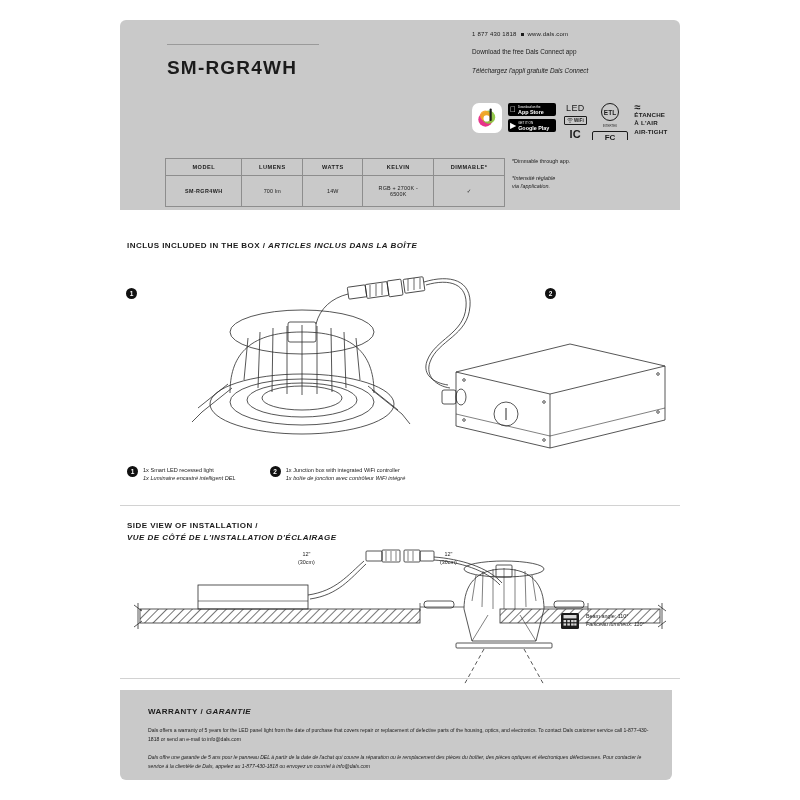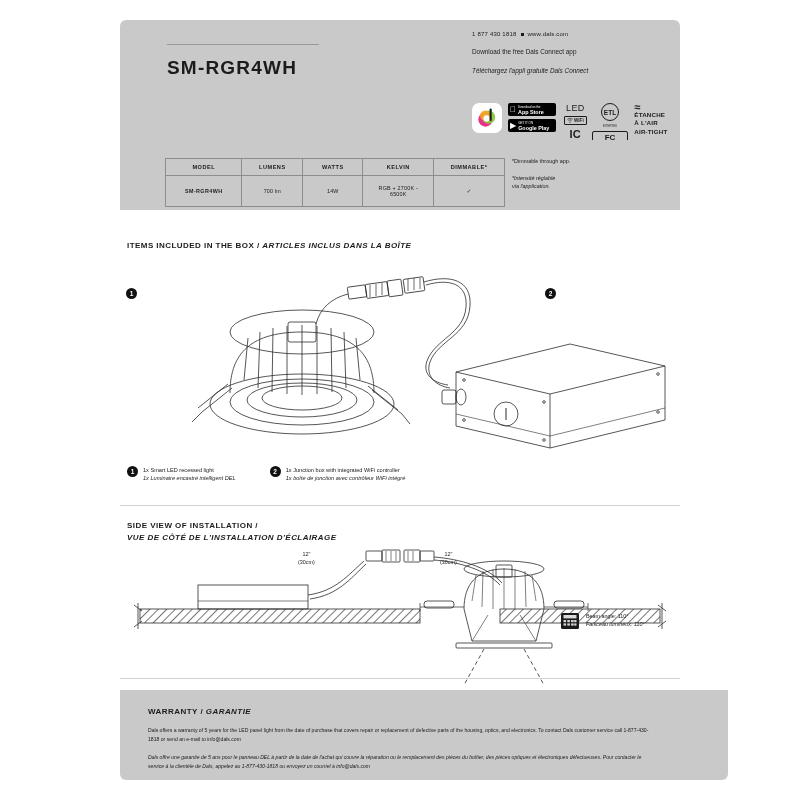--- a/index.html
+++ b/index.html
@@ -103,21 +103,21 @@
 
   
   .sideview{position:absolute;left:120px;top:545px;width:560px;height:140px;}
   .meas{position:absolute;text-align:center;font-size:5.4px;line-height:8px;}
   .beamnote{position:absolute;left:560px;top:612px;display:flex;gap:6px;align-items:flex-start;}
   .beam-ico{width:20px;height:18px;flex:none;}
   .beam-txt .en{font-size:5.4px;line-height:8.4px;}
   .beam-txt .fr{font-size:5.4px;font-style:italic;line-height:8.4px;}
 
   
-  .warranty{position:absolute;left:120px;top:690px;width:608px;height:90px;background:#c9c9c9;border-radius:0 0 6px 6px;}
+  .warranty{position:absolute;left:120px;top:690px;width:552px;height:90px;background:#c9c9c9;border-radius:0 0 6px 6px;}
   .wtitle{position:absolute;left:28px;top:17px;font-size:8px;font-weight:bold;letter-spacing:.45px;}
   .wtitle .fr{font-style:italic;}
   .wpara{position:absolute;left:28px;width:505px;font-size:5.1px;line-height:8.6px;}
   .wpara.en{top:36px;}
   .wpara.fr{top:63px;font-style:italic;}
 </style>
 </head>
 <body>
 
 <div class="page">
@@ -226,21 +226,21 @@
     <div class="notes">
       <div class="note-en">*Dimmable through app.</div>
       <div class="note-fr">
         <span>*Intensité réglable</span><br>
         <span>via l'application.</span>
       </div>
     </div>
   </div>
 
   <div class="sect-title" style="left:127px;top:240px;">
-    <span>ITEMS INCLUDED IN THE BOX</span>
+    <span>INCLUS INCLUDED IN THE BOX</span>
     <span>/</span>
     <span class="fr">ARTICLES INCLUS DANS LA BOÎTE</span>
   </div>
 
   <div class="illus1">
     <svg width="560" height="200" viewBox="0 0 560 200">
       <g fill="none" stroke="#2b2b2b" stroke-width="0.8" stroke-linejoin="round">
 
         <ellipse cx="182" cy="142" rx="92" ry="30"></ellipse>
         <ellipse cx="182" cy="140" rx="72" ry="23"></ellipse>

